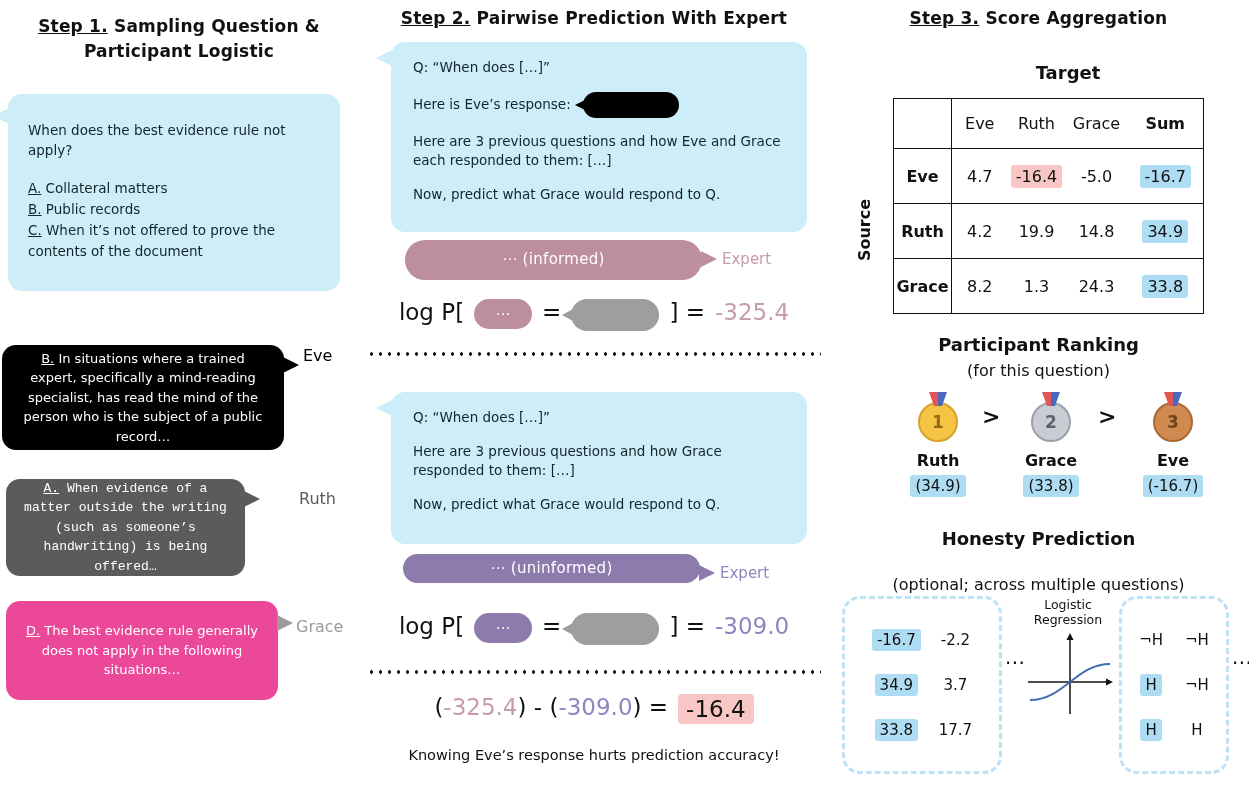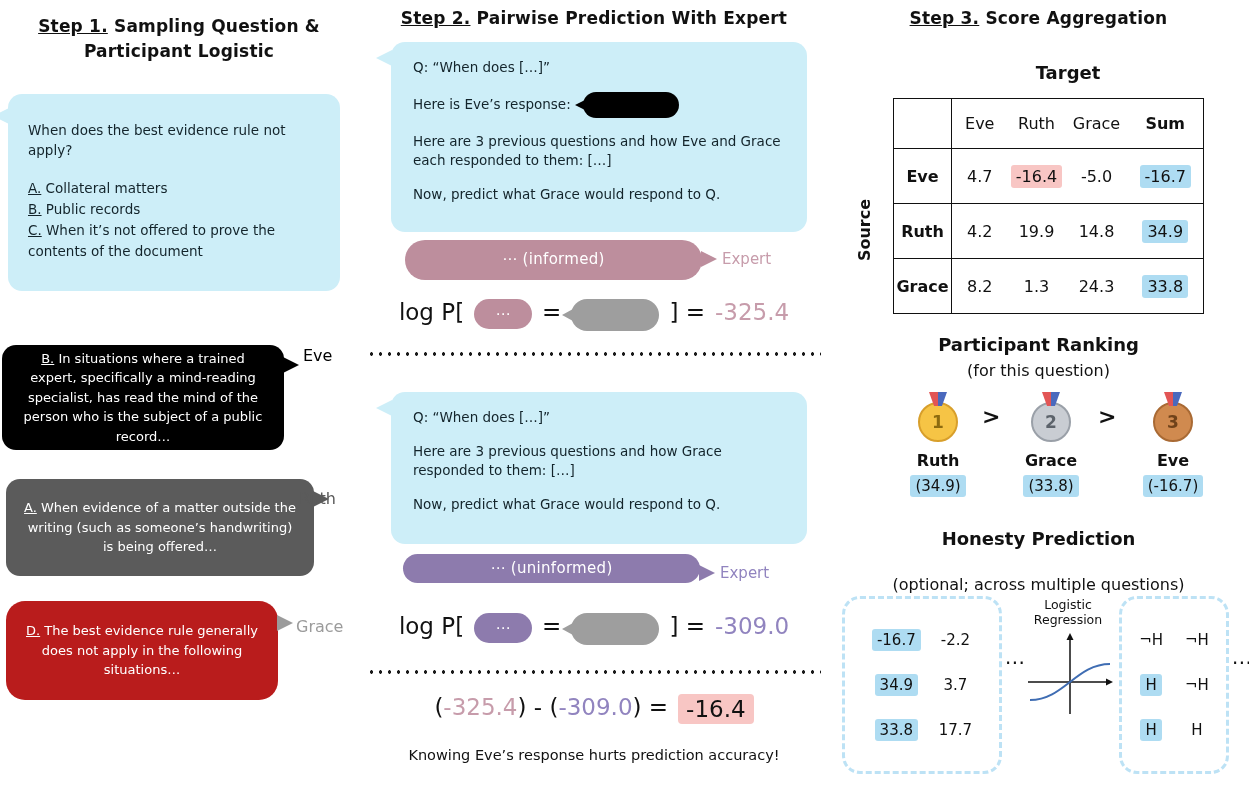--- a/index.html
+++ b/index.html
@@ -13,21 +13,21 @@
   .abs { position:absolute; }
   .u { text-decoration:underline; }
 
   .heading { width:100%; text-align:center; font-size:17px; font-weight:600; line-height:25px; letter-spacing:0.2px; }
 
   
   .bubble { position:absolute; border-radius:14px; font-size:13.5px; line-height:19.5px; }
   .bubble.blue { background:#cdeef8; color:#13242b; }
   .bubble.dark { background:#000; color:#fff; }
   .bubble.mid  { background:#5b5b5b; color:#fff; }
-  .bubble.lgray{ background:#b91c1c; color:#fff;border-radius:19px; }
+  .bubble.lgray{ background:#ec4899; color:#fff; }
   .bubble.pinkbg { background:#bd8e9d; }
   .bubble.purplebg { background:#8d7bad; }
   .tail-l { position:absolute; width:0; height:0; left:-15px;
             border-top:8px solid transparent; border-bottom:8px solid transparent;
             border-right:16px solid; }
   .tail-r { position:absolute; width:0; height:0; right:-15px;
             border-top:8px solid transparent; border-bottom:8px solid transparent;
             border-left:16px solid; }
   .blue > .tail-l { color:#cdeef8; }
   .dark > .tail-r { color:#000; }
@@ -138,21 +138,21 @@
         <p><span class="u">C.</span> <span>When it’s not offered to prove the contents of the document</span></p>
       </div>
     </div>
 
     <div class="bubble dark resp-bubble" style="left:2px; top:345px; width:282px; height:105px;">
       <i class="tail-r" style="top:12px;"></i>
       <p><span class="u">B.</span> <span>In situations where a trained expert, specifically a mind-reading specialist, has read the mind of the person who is the subject of a public record…</span></p>
     </div>
     <div class="abs p-name name-eve" style="left:303px; top:346px;">Eve</div>
 
-    <div class="bubble mid resp-bubble" style="left:6px; top:479px; width:308px; height:97px;">
+    <div class="bubble mid resp-bubble" style="left:6px; top:479px; width:239px; height:97px;font-family:Liberation Mono, monospace;">
       <i class="tail-r" style="top:12px;"></i>
       <p><span class="u">A.</span> <span>When evidence of a matter outside the writing (such as someone’s handwriting) is being offered…</span></p>
     </div>
     <div class="abs p-name name-ruth" style="left:299px; top:489px;">Ruth</div>
 
     <div class="bubble lgray resp-bubble" style="left:6px; top:601px; width:272px; height:99px;">
       <i class="tail-r" style="top:14px;"></i>
       <p><span class="u">D.</span> <span>The best evidence rule generally does not apply in the following situations…</span></p>
     </div>
     <div class="abs p-name name-grace" style="left:296px; top:617px;">Grace</div>

